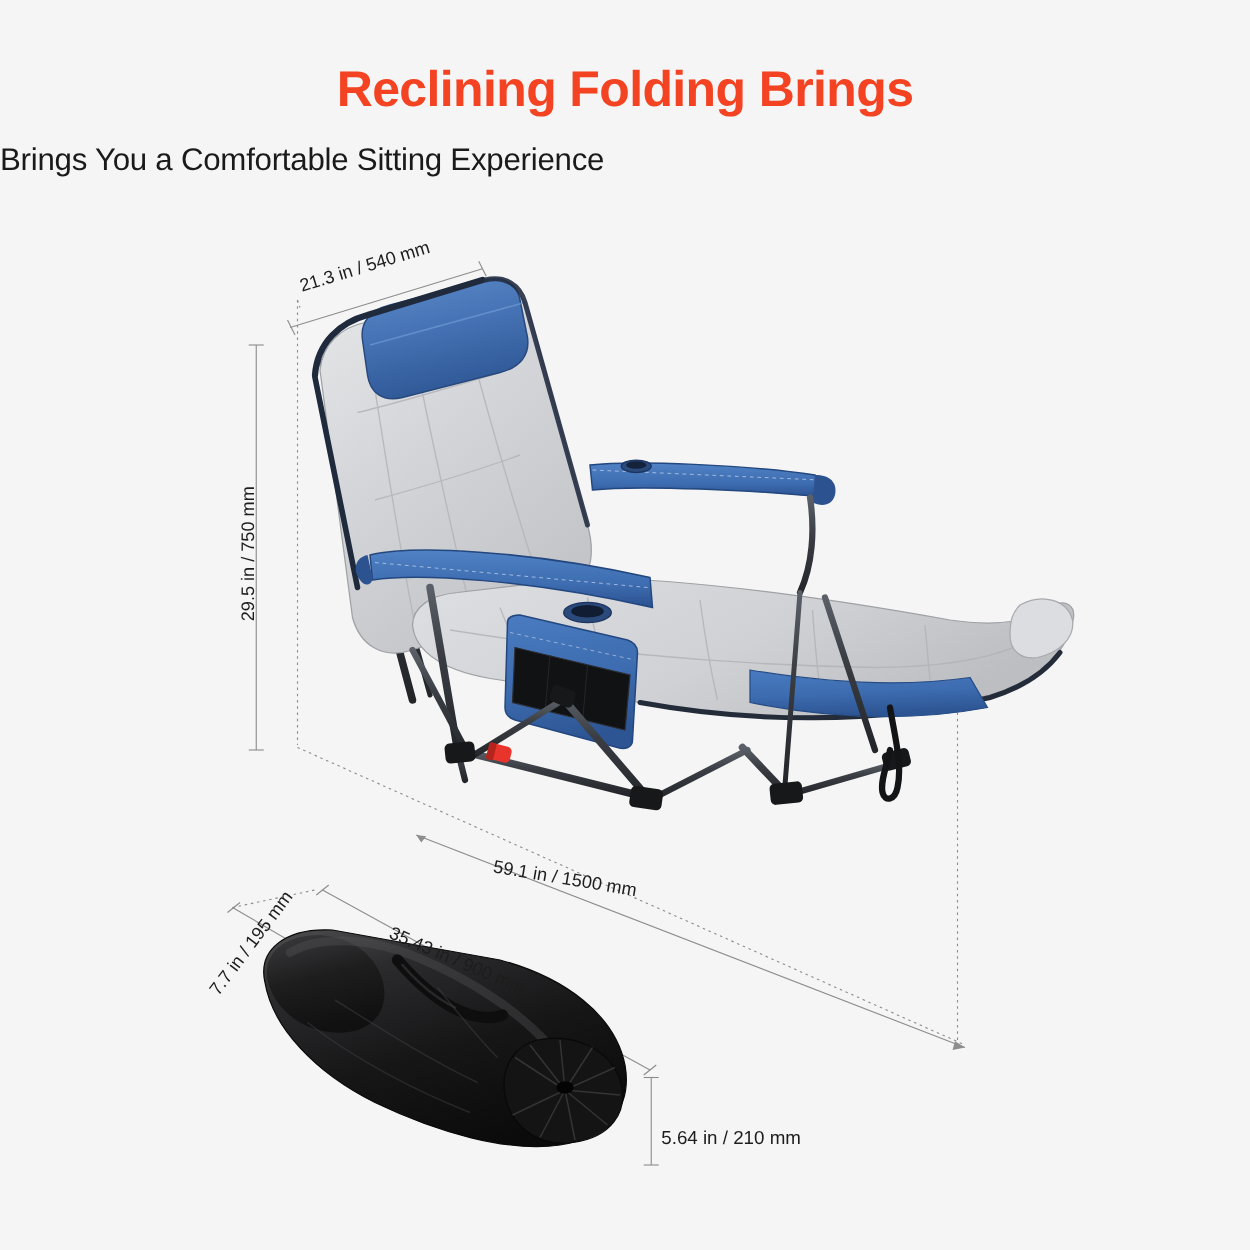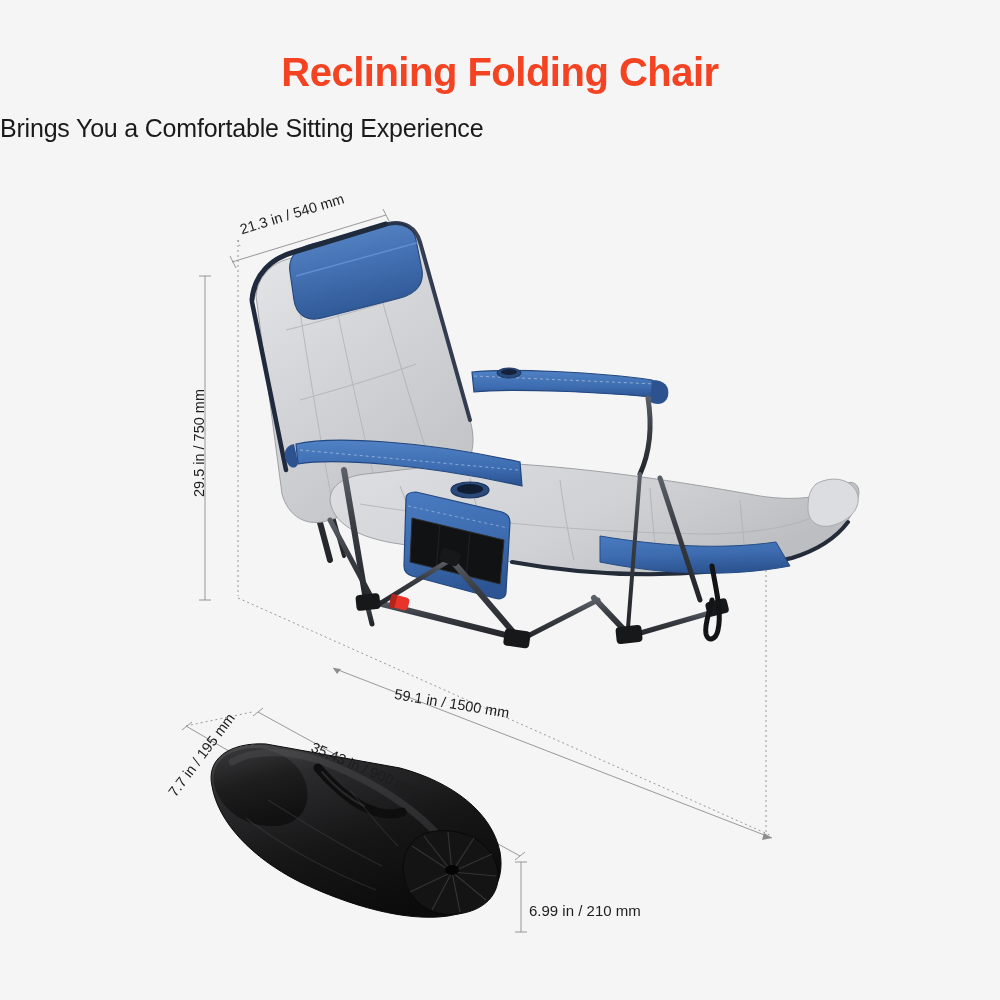--- a/index.html
+++ b/index.html
@@ -89,21 +89,21 @@
   #lbl-bag-height {
     left: 529px;
     top: 902px;
   }
 </style>
 </head>
 <body>
 
 <div id="stage">
 
-  <div class="title">Reclining Folding Chair</div>
+  <div class="title">Reclining Folding Brings</div>
   <div class="subtitle">Brings You a Comfortable Sitting Experience</div>
 
   <svg id="art" width="1000" height="1000" viewBox="0 0 1000 1000">
     <defs>
       <linearGradient id="seatGrad" x1="0" y1="0" x2="0.6" y2="1">
         <stop offset="0%" stop-color="#e6e7e9"></stop>
         <stop offset="45%" stop-color="#d5d6d9"></stop>
         <stop offset="100%" stop-color="#c2c4c8"></stop>
       </linearGradient>
       <linearGradient id="seatGrad2" x1="0" y1="0" x2="1" y2="0.4">
@@ -345,15 +345,15 @@
   <div class="dim-label" id="lbl-width">21.3 in / 540 mm</div>
 
   <div class="dim-label" id="lbl-height">29.5 in / 750 mm</div>
 
   <div class="dim-label" id="lbl-length">59.1 in / 1500 mm</div>
 
   <div class="dim-label" id="lbl-bag-depth">7.7 in / 195 mm</div>
 
   <div class="dim-label" id="lbl-bag-length">35.43 in / 900 mm</div>
 
-  <div class="dim-label dim-bold" id="lbl-bag-height">6.99 in / 210 mm</div>
+  <div class="dim-label dim-bold" id="lbl-bag-height">5.64 in / 210 mm</div>
 
 </div>
 
 </body></html>

